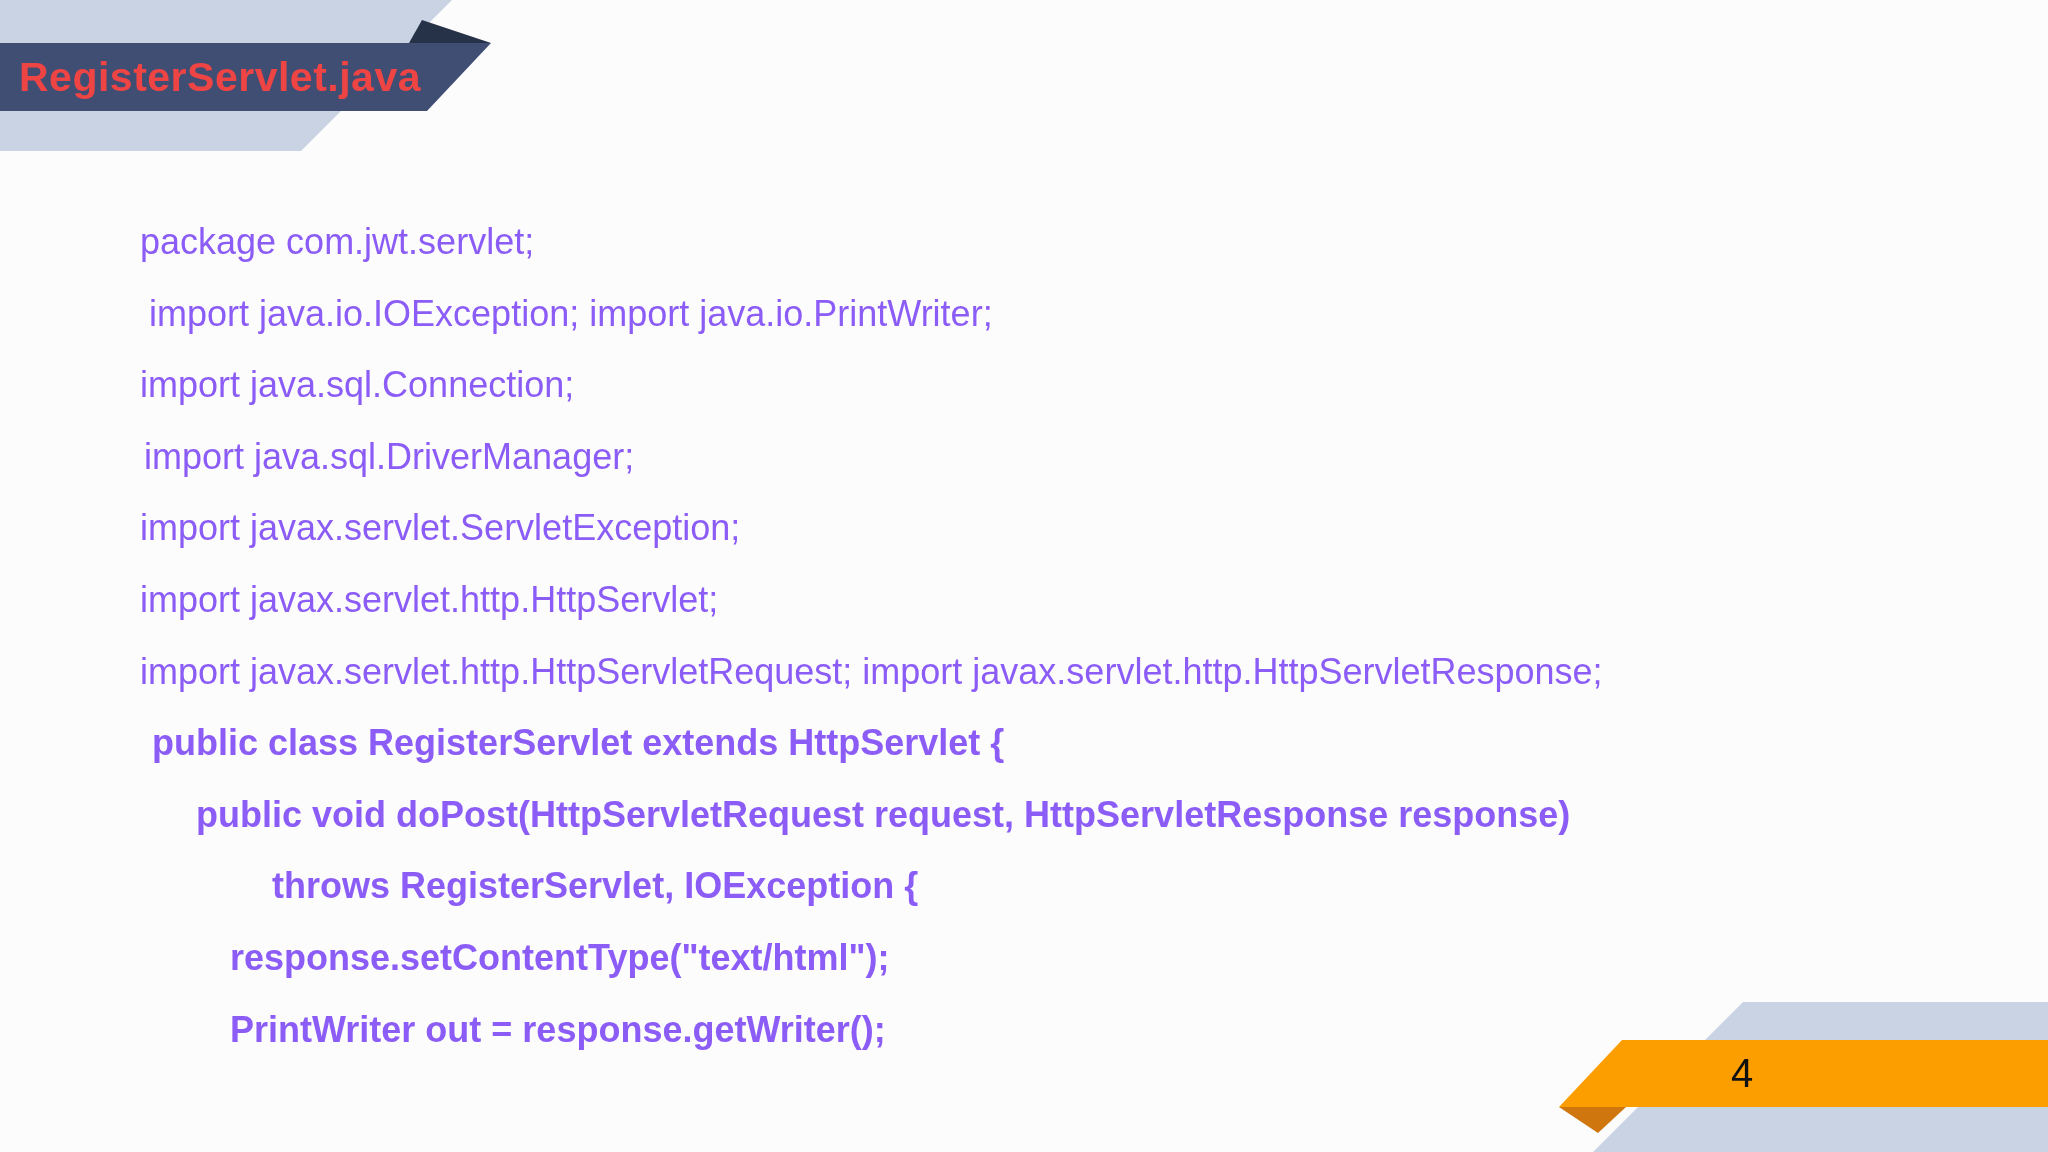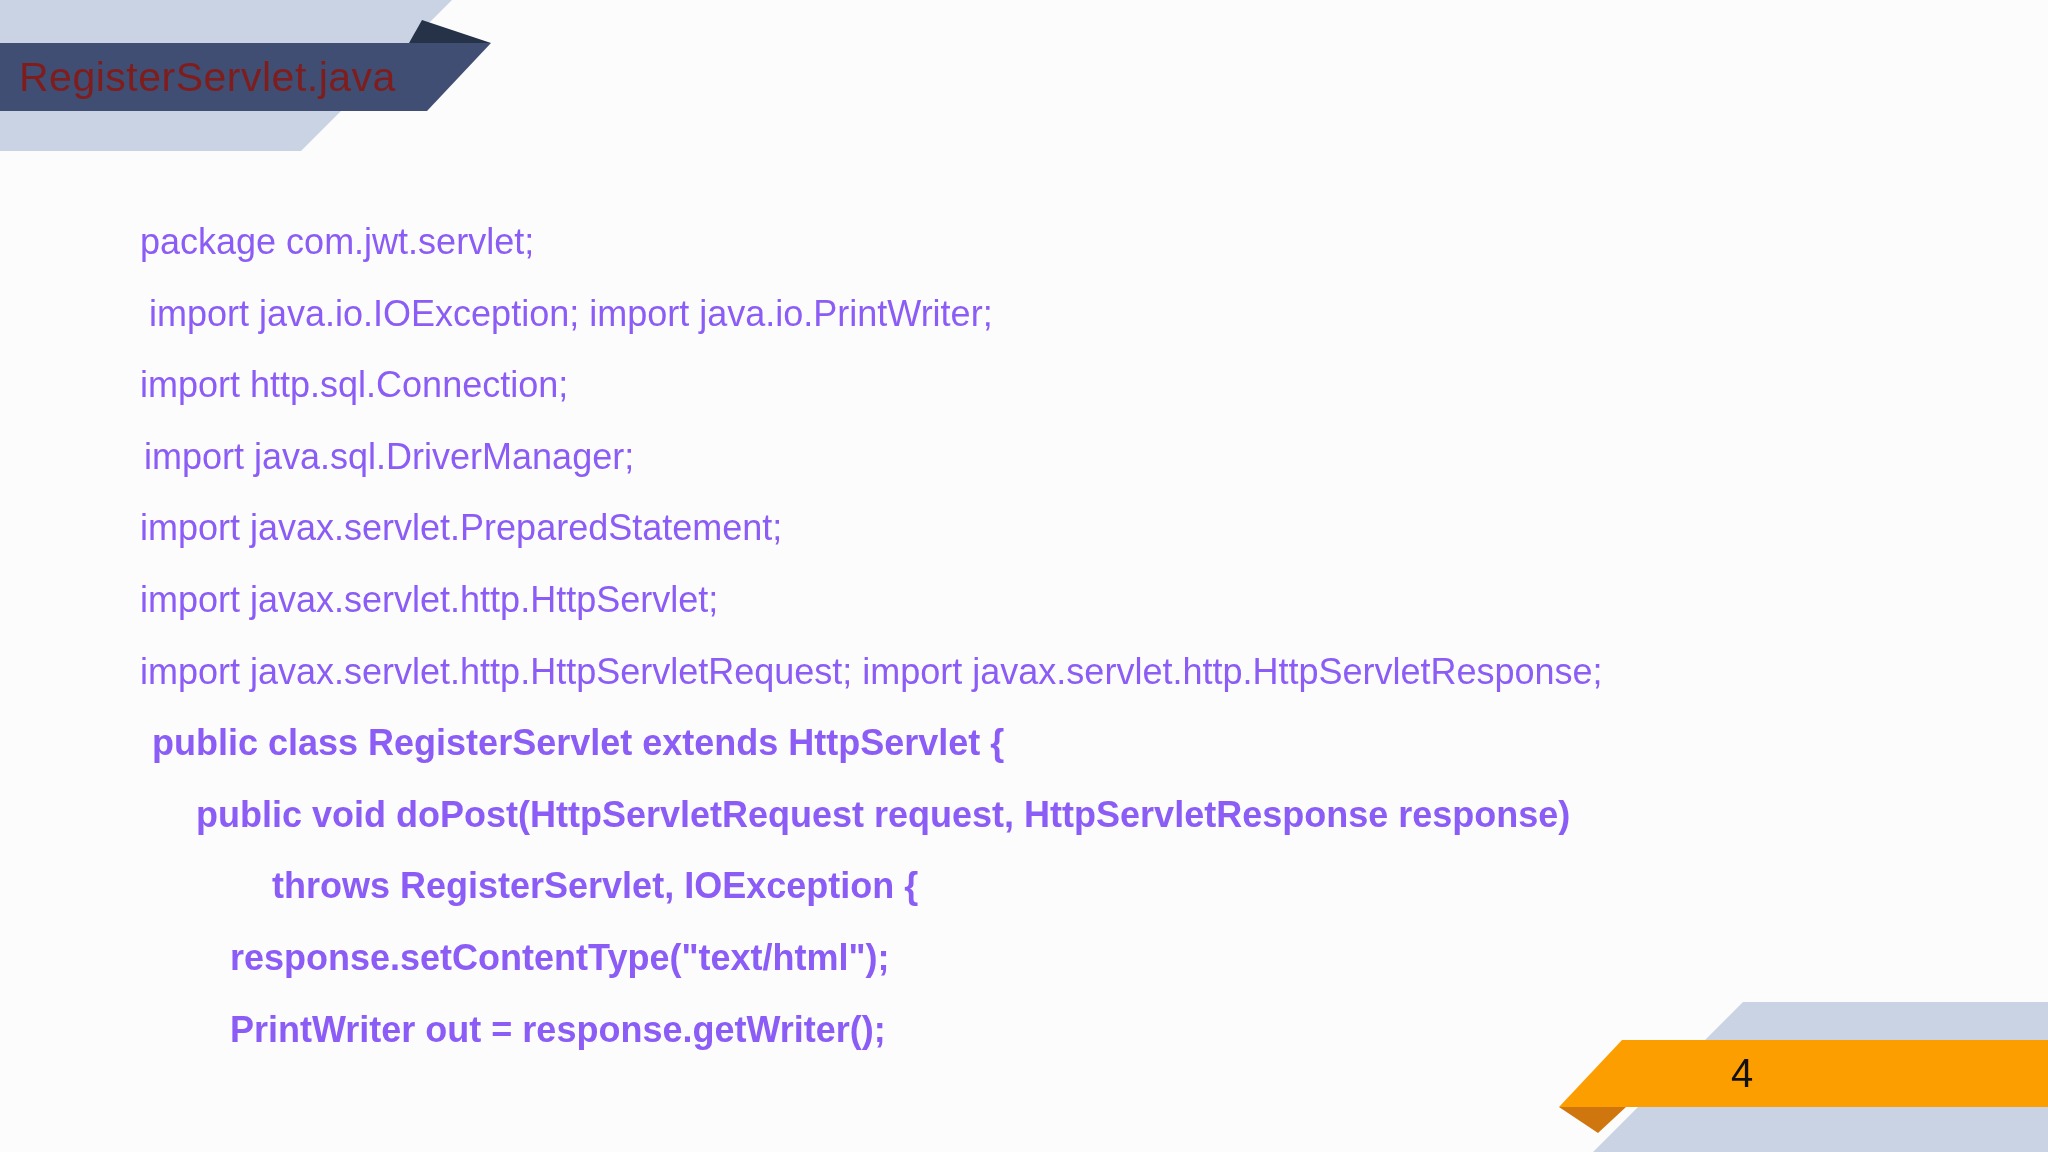--- a/index.html
+++ b/index.html
@@ -28,22 +28,22 @@
   }
   .slide-title {
     position: absolute;
     left: 19px;
     top: 43px;
     width: 420px;
     height: 68px;
     display: flex;
     align-items: center;
     font-size: 41px;
-    font-weight: normal;
-    color: #7f1d1d;
+    font-weight: bold;
+    color: #ef4444;
     letter-spacing: 0.5px;
     white-space: nowrap;
   }
   .code-block {
     position: absolute;
     left: 140px;
     top: 206px;
   }
   .code-line {
     font-size: 36px;
@@ -74,23 +74,23 @@
   <polygon points="0,0 452,0 301,151 0,151" fill="#c9d3e4"></polygon>
   <polygon points="422,20 491,43 409,43" fill="#253248"></polygon>
   <polygon points="0,43 491,43 427,111 0,111" fill="#404e74"></polygon>
 </svg>
 
 <div class="slide-title">RegisterServlet.java</div>
 
 <div class="code-block">
     <div class="code-line" style="margin-left: 0px;">package com.jwt.servlet;</div>
     <div class="code-line" style="margin-left: 9px;">import java.io.IOException; import java.io.PrintWriter;</div>
-    <div class="code-line" style="margin-left: 0px;">import http.sql.Connection;</div>
+    <div class="code-line" style="margin-left: 0px;">import java.sql.Connection;</div>
     <div class="code-line" style="margin-left: 4px;">import java.sql.DriverManager;</div>
-    <div class="code-line" style="margin-left: 0px;">import javax.servlet.PreparedStatement;</div>
+    <div class="code-line" style="margin-left: 0px;">import javax.servlet.ServletException;</div>
     <div class="code-line" style="margin-left: 0px;">import javax.servlet.http.HttpServlet;</div>
     <div class="code-line" style="margin-left: 0px;">import javax.servlet.http.HttpServletRequest; import javax.servlet.http.HttpServletResponse;</div>
     <div class="code-line bold" style="margin-left: 12px;">public class RegisterServlet extends HttpServlet {</div>
     <div class="code-line bold" style="margin-left: 56px;">public void doPost(HttpServletRequest request, HttpServletResponse response)</div>
     <div class="code-line bold" style="margin-left: 132px;">throws RegisterServlet, IOException {</div>
     <div class="code-line bold" style="margin-left: 90px;">response.setContentType("text/html");</div>
     <div class="code-line bold" style="margin-left: 90px;">PrintWriter out = response.getWriter();</div>
   </div>
 
 <svg class="deco bottom-right" width="508" height="152" viewBox="0 0 508 152">

